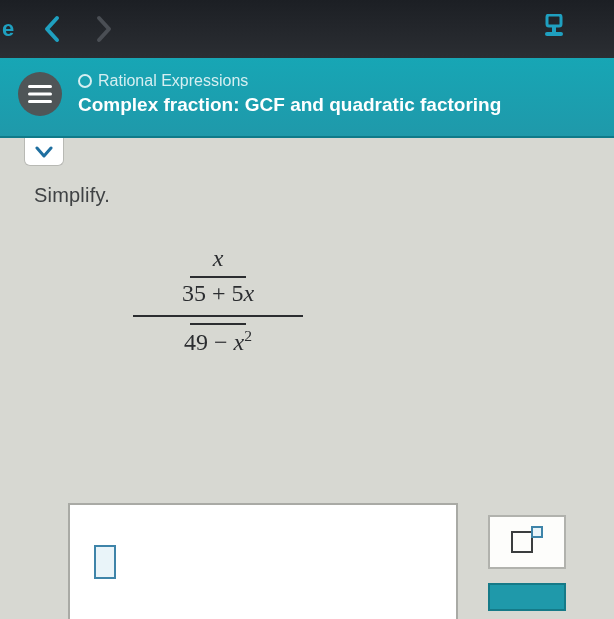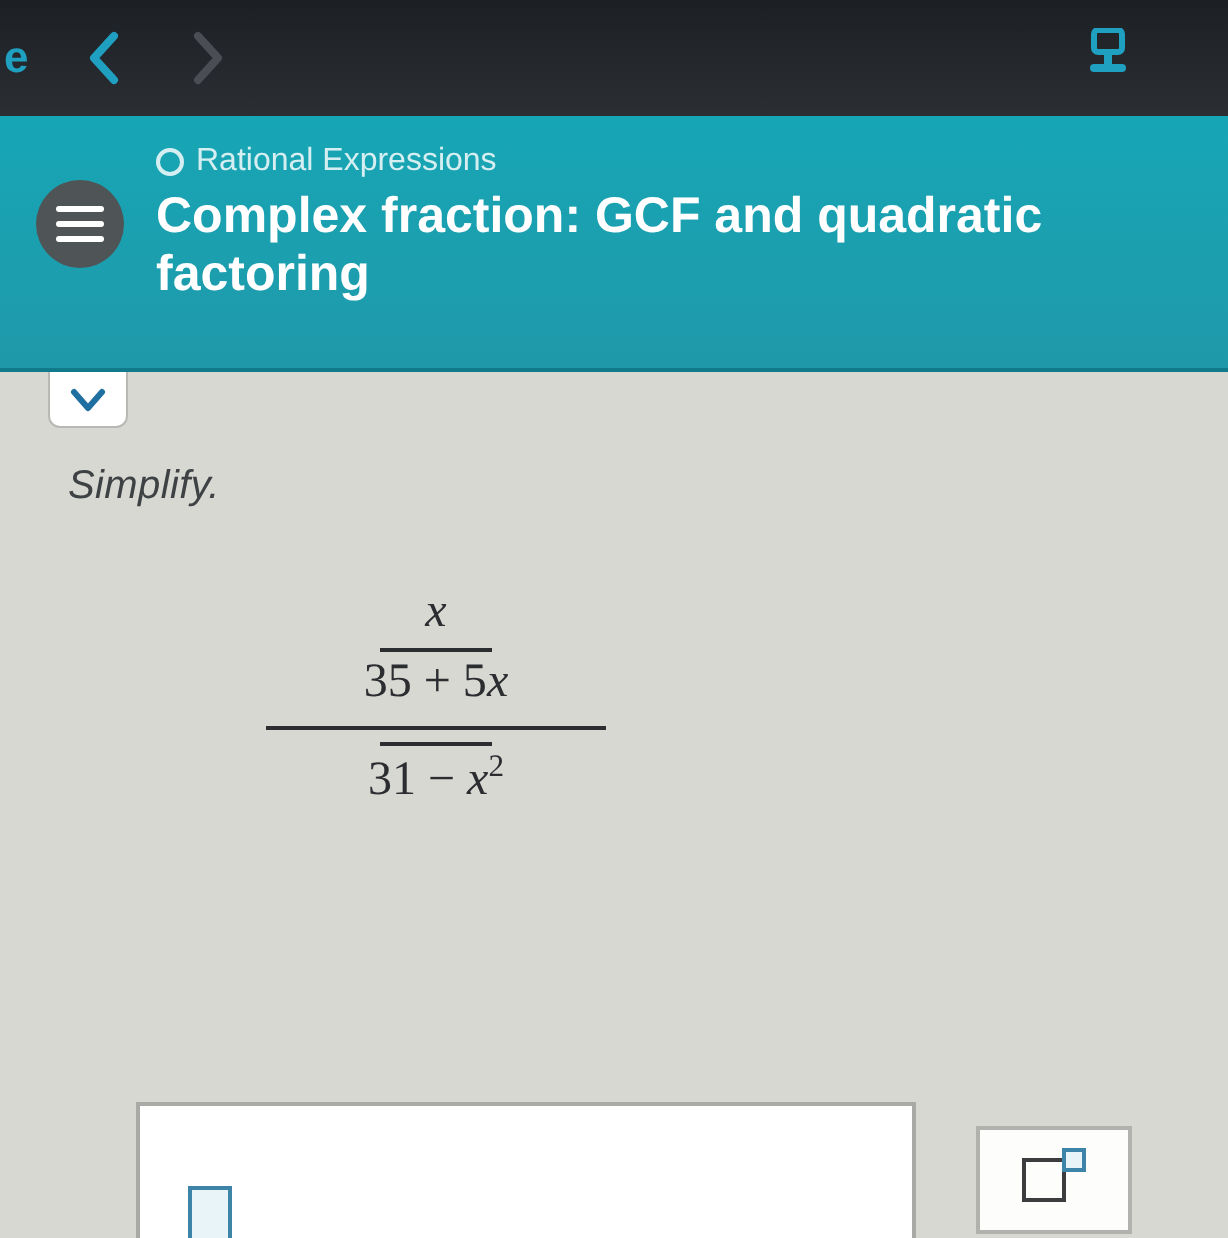--- a/index.html
+++ b/index.html
@@ -25,21 +25,21 @@
       font-weight: bold;
       margin-left: -6px;
     }
     .nav-arrow { display:flex; align-items:center; justify-content:center; }
     .nav-arrow svg { display:block; }
     .spacer { flex: 1; }
     .right-icon { margin-right: 40px; }
 
     .header-band {
       background: linear-gradient(#17a6b5, #1f99aa);
-      padding: 14px 18px 32px 18px;
+      padding: 14px 18px 20px 18px;
       display: flex;
       align-items: center;
       gap: 16px;
       border-bottom: 2px solid #0f7a89;
     }
     .hamburger {
       width: 44px; height: 44px;
       border-radius: 22px;
       background: #4f5557;
       display:flex; align-items:center; justify-content:center;
@@ -50,21 +50,21 @@
       font-size: 16px;
       opacity: .9;
       display:flex; align-items:center; gap:6px;
     }
     .category .ring {
       width:14px;height:14px;border:2px solid #eaf7f8;border-radius:50%;
       display:inline-block;
     }
     .title {
       color: #ffffff;
-      font-size: 25px;
+      font-size: 19px;
       font-weight: bold;
       margin-top: 4px;
     }
 
     .work-area {
       position: relative;
       padding: 0 28px;
       background: #d7d8d2;
     }
     .collapse-tab {
@@ -76,21 +76,20 @@
       border-radius: 0 0 6px 6px;
       display:flex;align-items:center;justify-content:center;
       margin-left: -4px;
     }
 
     .prompt {
       color: #3f4244;
       font-size: 20px;
       margin: 18px 0 38px 6px;
       letter-spacing: .2px;
-      font-style: italic;
     }
 
     .expr {
       width: 240px;
       margin: 0 0 0 70px;
       font-family: "Times New Roman", Times, serif;
       color: #2b2d30;
       font-size: 24px;
       text-align: center;
     }
@@ -212,21 +211,21 @@
       <div class="top italic">x</div>
       <div class="bar"></div>
       <div class="bot">
         <span>35 + 5</span><span class="italic">x</span>
       </div>
     </div>
     <div class="outerbar"></div>
     <div class="inner-bot innerfrac">
       <div class="bar"></div>
       <div class="bot">
-        <span>31 − </span><span class="italic">x</span><sup>2</sup>
+        <span>49 − </span><span class="italic">x</span><sup>2</sup>
       </div>
     </div>
   </div>
 
   <div class="bottom-row">
     <div class="answer-box">
       <div class="placeholder-rect"></div>
     </div>
     <div class="tool-panel">
       <div class="tool-btn">

